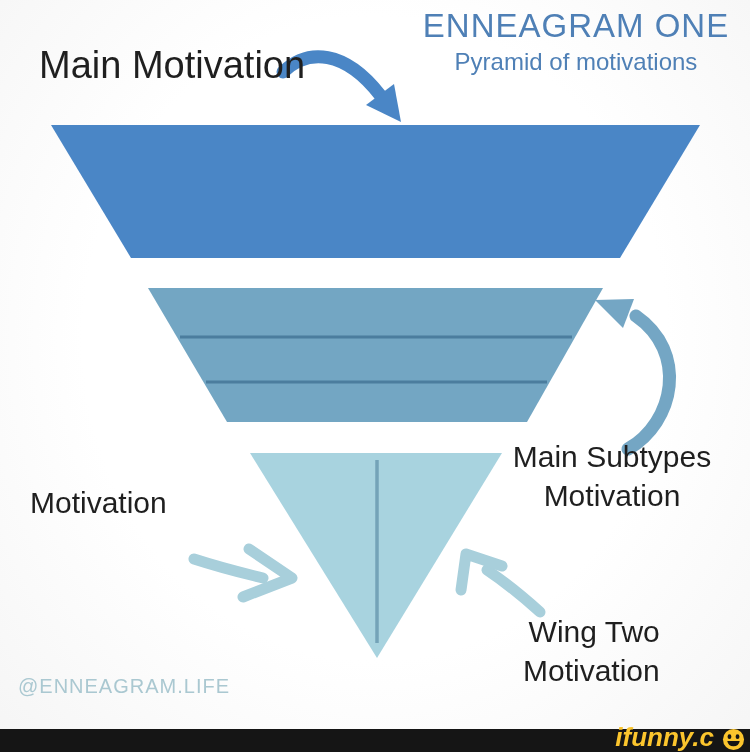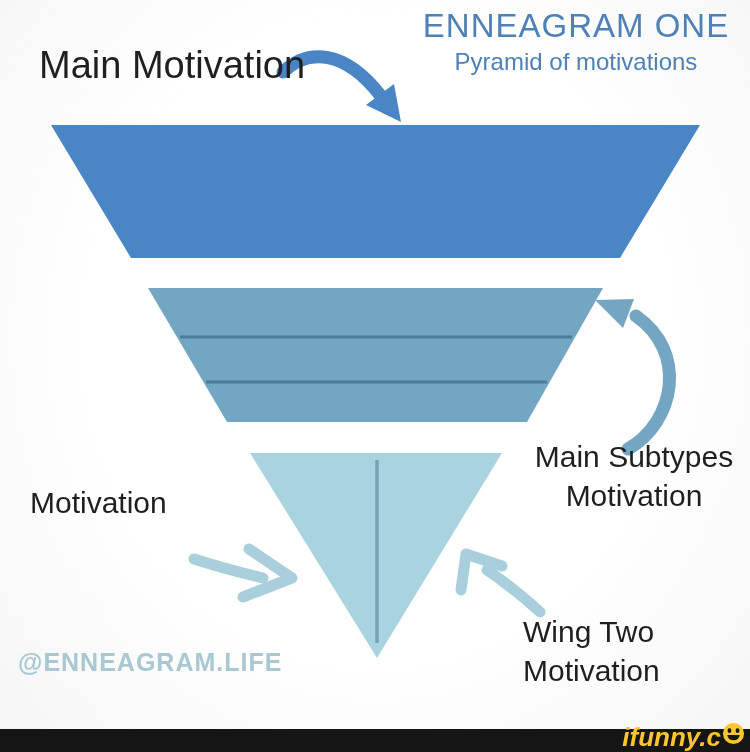--- a/index.html
+++ b/index.html
@@ -7,28 +7,28 @@
     position:relative;width:750px;height:752px;margin:0 auto;overflow:hidden;
     background:radial-gradient(ellipse at 50% 45%, #ffffff 55%, #f5f5f5 100%);
     font-family:"Liberation Sans", sans-serif;
   }
   .abs{position:absolute;}
   .title-block{left:415px;top:8px;width:322px;text-align:center;}
   .title{font-size:33px;letter-spacing:1px;color:#4f80b6;font-weight:500;line-height:36px;}
   .subtitle{font-size:24px;color:#4f80b6;font-weight:400;line-height:32px;margin-top:2px;}
   .label{color:#1f1f1f;font-size:30px;line-height:39px;}
   .main-motivation{left:22px;top:46px;font-size:38px;margin-left:17px;}
-  .main-subtypes{left:518px;top:437px;width:232px;text-align:center;}
+  .main-subtypes{left:496px;top:437px;width:232px;text-align:center;}
   .wing-nine{left:30px;top:483px;text-align:left;}
-  .wing-two{left:523px;top:612px;text-align:left;}
-  .watermark{left:18px;top:648px;font-size:25px;letter-spacing:1px;color:#aac8d1;font-weight:700;}
+  .wing-two{left:523px;top:612px;text-align:right;}
+  .watermark{left:18px;top:675px;font-size:20px;letter-spacing:1px;color:#aac8d1;font-weight:400;}
   .diagram-svg{left:0;top:0;}
   .footer-bar{left:0;bottom:0;width:750px;height:23px;background:#151515;}
   .ifunny-logo{
-    right:5px;bottom:0px;display:flex;align-items:flex-start;gap:2px;
+    right:5px;bottom:0px;display:flex;align-items:flex-end;gap:9px;
     font-style:italic;font-weight:bold;font-size:26px;color:#fbc52d;z-index:5;
     line-height:30px;
   }
   .smiley{width:23px;height:23px;margin-left:-1px;margin-bottom:1px;}
 </style>
 </head>
 <body>
 
 <div class="canvas">
 

